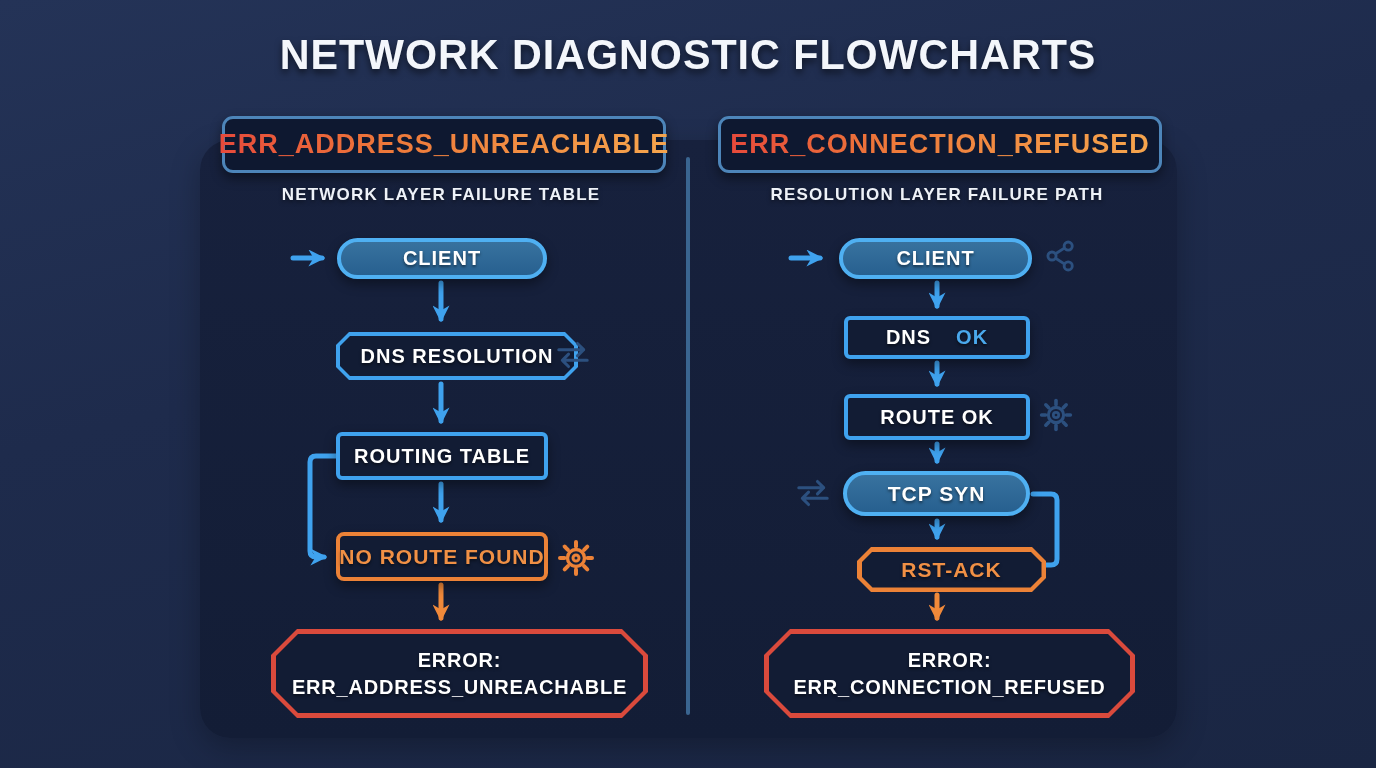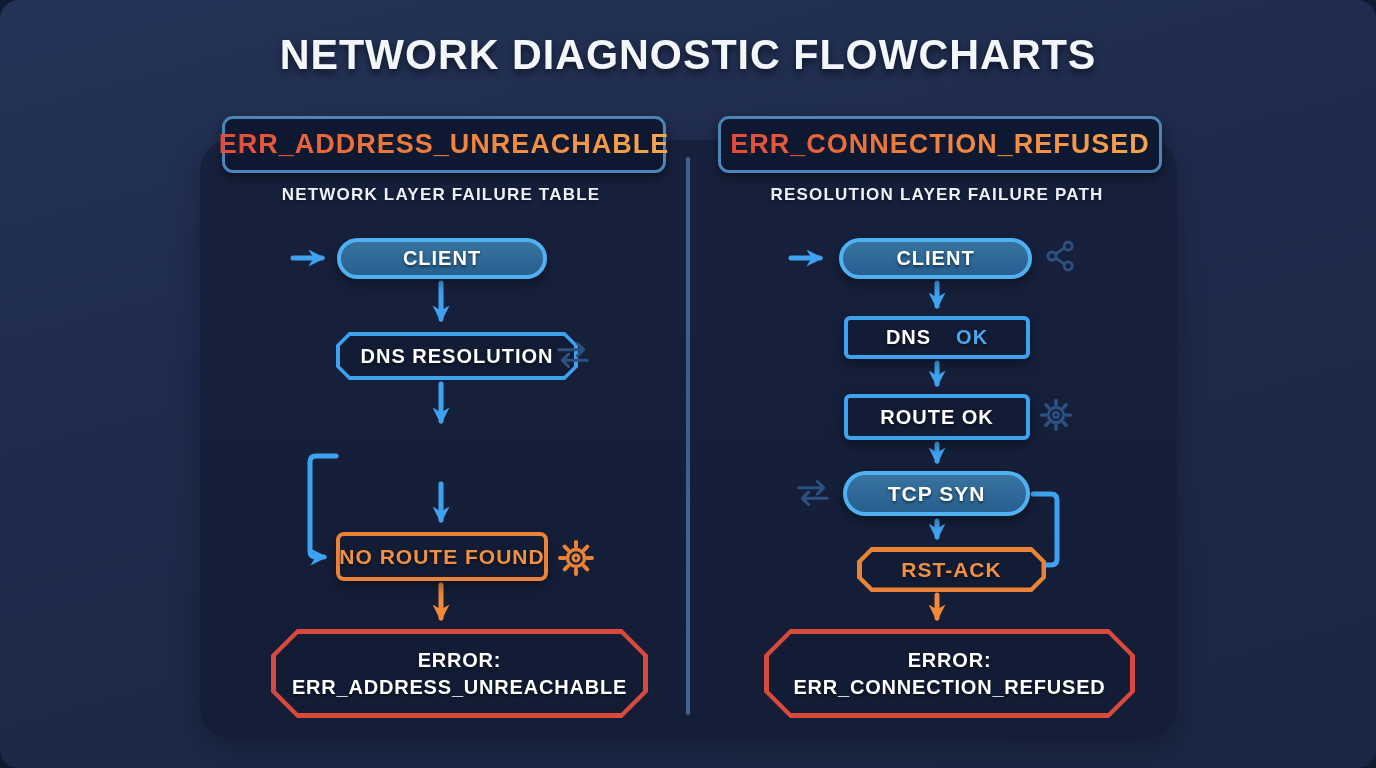--- a/index.html
+++ b/index.html
@@ -1,20 +1,19 @@
 <!DOCTYPE html>
 <html><head>
 <meta charset="utf-8">
 <style>
   html,body{margin:0;padding:0;background:#101a30;}
   .stage{
     position:relative;width:1376px;height:768px;overflow:hidden;
     font-family:"Liberation Sans",sans-serif;
     background:linear-gradient(165deg,#243357 0%,#1e2b4c 40%,#1a2643 100%);
-    border-radius:19px;
   }
   .title{
     position:absolute;left:0;top:30px;width:1376px;margin:0;
     text-align:center;color:#f3f6fb;font-size:43px;font-weight:bold;
     letter-spacing:1px;text-shadow:0 4px 8px rgba(0,0,0,.55);
     transform:scaleX(.96);
   }
   .panel{
     position:absolute;left:200px;top:140px;width:977px;height:598px;
     border-radius:30px;background:linear-gradient(180deg,#17213d,#131d36);
@@ -131,20 +130,23 @@
   <div class="node pill" style="left:337px;top:238px;width:202px;height:33px;">
     <span class="nlabel">CLIENT</span>
   </div>
 
   <div class="oct" style="left:336px;top:332px;width:212px;height:48px;--cut:13px;background:#3fa2ee;">
     <div class="oct-in" style="--cut:10px;--bw:4px;">
       <span class="nlabel">DNS RESOLUTION</span>
     </div>
   </div>
 
+  <div class="node rbox" style="left:336px;top:432px;width:204px;height:40px;">
+    <span class="nlabel">ROUTING TABLE</span>
+  </div>
 
   <div class="node rbox-orange" style="left:336px;top:532px;width:204px;height:41px;">
     <span class="olabel">NO ROUTE FOUND</span>
   </div>
 
   <div class="oct" style="left:271px;top:629px;width:347px;height:89px;--cut:26px;background:#da4a3c;">
     <div class="oct-in" style="--cut:22px;--bw:5px;">
       <div class="errstack">
         <span>ERROR:</span>
         <span>ERR_ADDRESS_UNREACHABLE</span>

